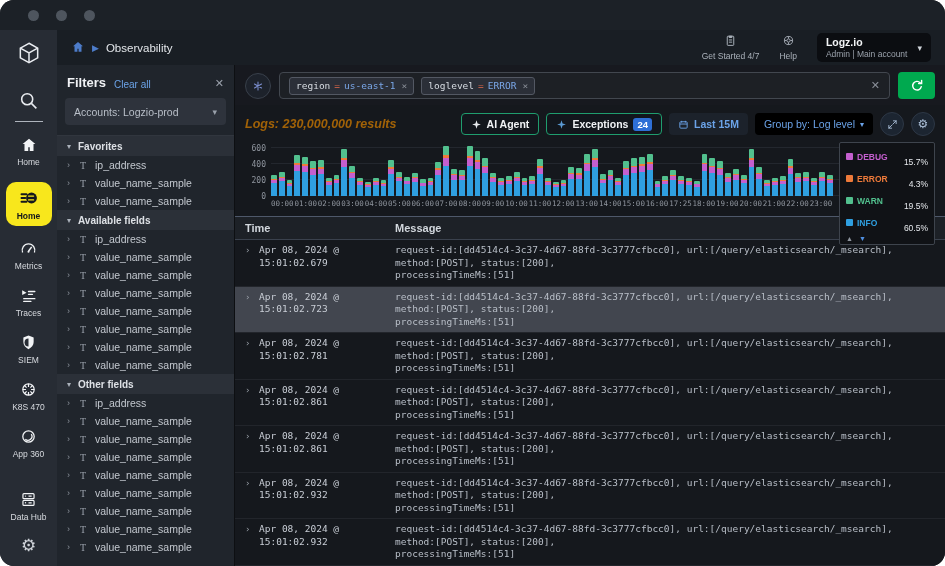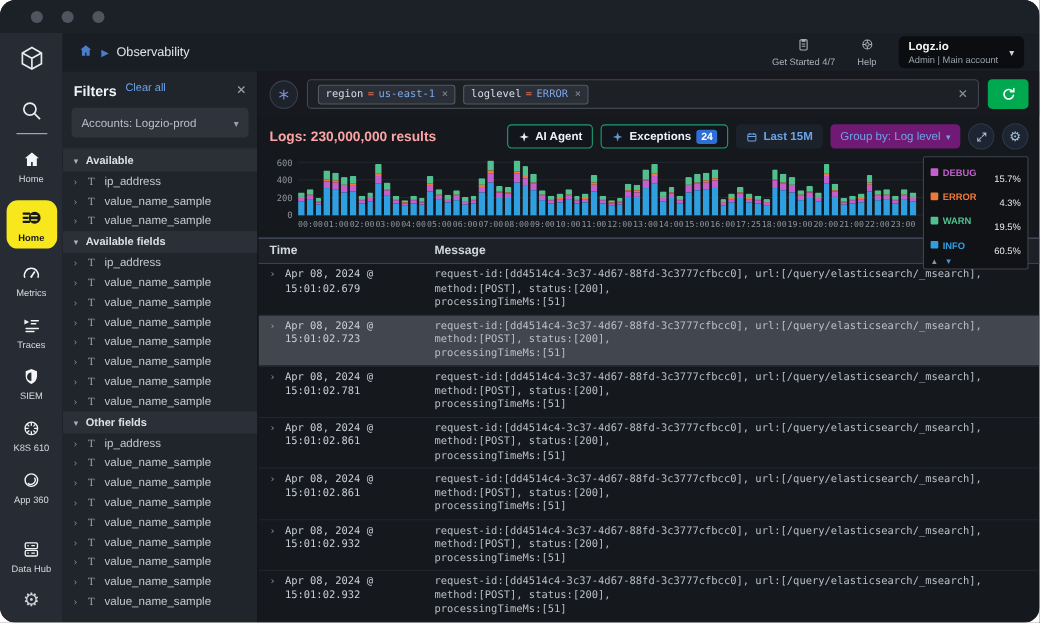--- a/index.html
+++ b/index.html
@@ -40,21 +40,21 @@
                  gap:10px; cursor:pointer; }
   .account-org { font-size:10.5px; font-weight:bold; color:#f2f4f6; }
   .account-detail { font-size:8.5px; color:#9aa1ab; margin-top:1px; }
   .account-caret { color:#cfd4da; font-size:9px; }
 
   .content-row { flex:1; display:flex; min-height:0; }
 
   
   .filters { width:178px; background:#20252c; border-right:1px solid #0d0f12; flex:none;
              display:flex; flex-direction:column; overflow:hidden; }
-  .filters-head { display:flex; align-items:flex-start; padding:10px 10px 6px; gap:8px; }
+  .filters-head { display:flex; align-items:flex-end; padding:10px 10px 6px; gap:8px; }
   .filters-title { font-size:13px; font-weight:bold; color:#f0f2f5; }
   .clear-all { font-size:10px; color:#6ba3e8; cursor:pointer; }
   .filters-close { margin-left:auto; color:#9aa1ab; font-size:11px; cursor:pointer; }
   .accounts-dd { margin:2px 8px 10px; background:#2e333c; border-radius:4px; height:27px; display:flex;
                  align-items:center; padding:0 9px; cursor:pointer; }
   .accounts-label { font-size:10.5px; color:#b9bfc8; }
   .accounts-caret { margin-left:auto; color:#9aa1ab; font-size:9px; }
   .filters-divider { border-top:1px solid #31363e; }
   .field-search { margin:9px 8px 9px; height:26px; background:#181b20; border:1px solid #3a4049;
                   border-radius:3px; display:flex; align-items:center; padding:0 8px; }
@@ -83,28 +83,28 @@
           font-size:9.5px; cursor:pointer; }
   .chip-field { color:#d8dde3; }
   .chip-op { color:#e0694b; }
   .chip-val { color:#7aa7e8; }
   .chip-x { color:#8a8f98; margin-left:2px; cursor:pointer; }
   .query-clear { margin-left:auto; color:#8a8f98; font-size:11px; cursor:pointer; }
   .refresh-btn { width:37px; height:27px; background:#00a94f; border-radius:4px; display:flex;
                  align-items:center; justify-content:center; cursor:pointer; flex:none; }
 
   .results-row { display:flex; align-items:center; padding:7px 10px 6px; flex:none; }
-  .results-count { font-size:12.5px; font-weight:bold; color:#fca5a5; }
+  .results-count { font-size:12.5px; font-weight:bold; color:#a16207;font-style:italic; }
   .results-actions { margin-left:auto; display:flex; align-items:center; gap:7px; }
   .pill-btn { height:22px; border-radius:4px; display:flex; align-items:center; gap:5px; padding:0 9px;
               font-size:10.5px; cursor:pointer; }
   .btn-outline { background:#12161c; border:1px solid #1f9d6e; color:#f0f2f5; font-weight:bold; }
   .btn-count { background:#2e6fd6; color:#fff; border-radius:3px; font-size:9.5px; padding:1px 4px; font-weight:bold; }
   .btn-time { background:#1c222b; color:#6ba3e8; font-weight:bold; }
-  .btn-group { background:#701a75; color:#6ba3e8; }
+  .btn-group { background:#000000; color:#6ba3e8; }
   .circ-btn { width:24px; height:24px; border-radius:50%; background:#1c2531; border:1px solid #2d3745;
               color:#a9bdd6; display:flex; align-items:center; justify-content:center; cursor:pointer; }
 
   
   .chart { position:relative; margin:2px 10px 4px; flex:none; display:flex; }
   .ylabels { width:26px; position:relative; height:52px; flex:none; }
   .ylabel { position:absolute; right:5px; transform:translateY(50%); font-size:8px; color:#8f959e;
             font-family:"DejaVu Sans Mono",monospace; }
   .plotcol { flex:1; margin-right:102px; min-width:0; }
   .bars { height:52px; position:relative; display:flex; align-items:flex-end; gap:2px; }
@@ -221,21 +221,21 @@
         <span class="rlabel">SIEM</span>
       </div>
 
       <div class="rail-item">
         <span>
           <svg viewBox="0 0 24 24" width="19" height="19" fill="none" stroke="#f2f4f6" stroke-width="1.5">
             <circle cx="12" cy="12" r="7.2"></circle>
             <path d="M12 4.8v4M12 15.2v4M4.8 12h4M15.2 12h4M7 7l2.6 2.6M17 7l-2.6 2.6M7 17l2.6-2.6M17 17l-2.6-2.6"></path>
           </svg>
         </span>
-        <span class="rlabel">K8S 610</span>
+        <span class="rlabel">K8S 470</span>
       </div>
 
       <div class="rail-item">
         <span>
           <svg viewBox="0 0 24 24" width="19" height="19" fill="none" stroke="#f2f4f6" stroke-width="1.6">
             <circle cx="12" cy="12" r="7.2"></circle>
               <path d="M8 15.5a5 5 0 0 0 7.5-6.5"></path>
           </svg>
         </span>
         <span class="rlabel">App 360</span>
@@ -314,21 +314,21 @@
           </div>
           <div class="accounts-dd">
             <span class="accounts-label">Accounts: Logzio-prod</span>
             <span class="accounts-caret">▾</span>
           </div>
           <div class="filters-divider"></div>
           <div>
   <div>
     <div class="section-head">
       <span class="section-caret">▾</span>
-      <span class="section-label">Available</span>
+      <span class="section-label">Favorites</span>
     </div>
     <div class="section-items">
   <div class="field-item">
     <span class="field-caret">›</span>
     <span class="field-ticon">T</span>
     <span class="field-name">ip_address</span>
   </div>
 
   <div class="field-item">
     <span class="field-caret">›</span>

